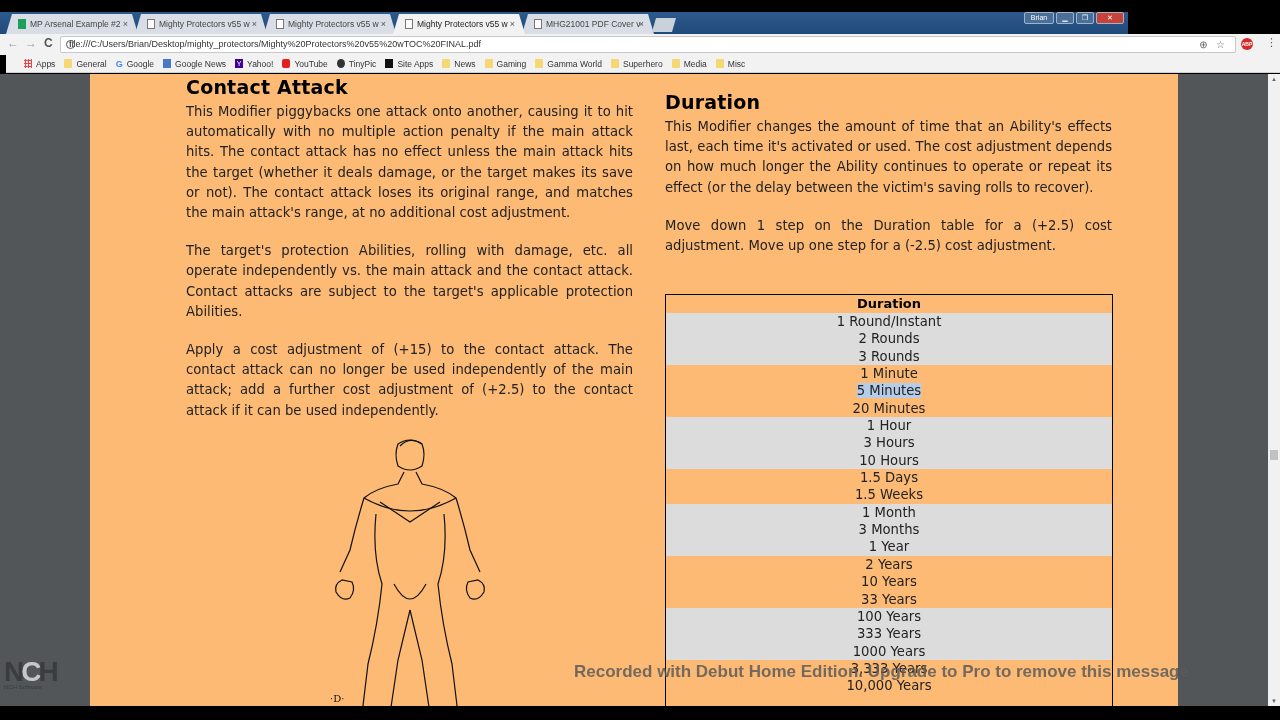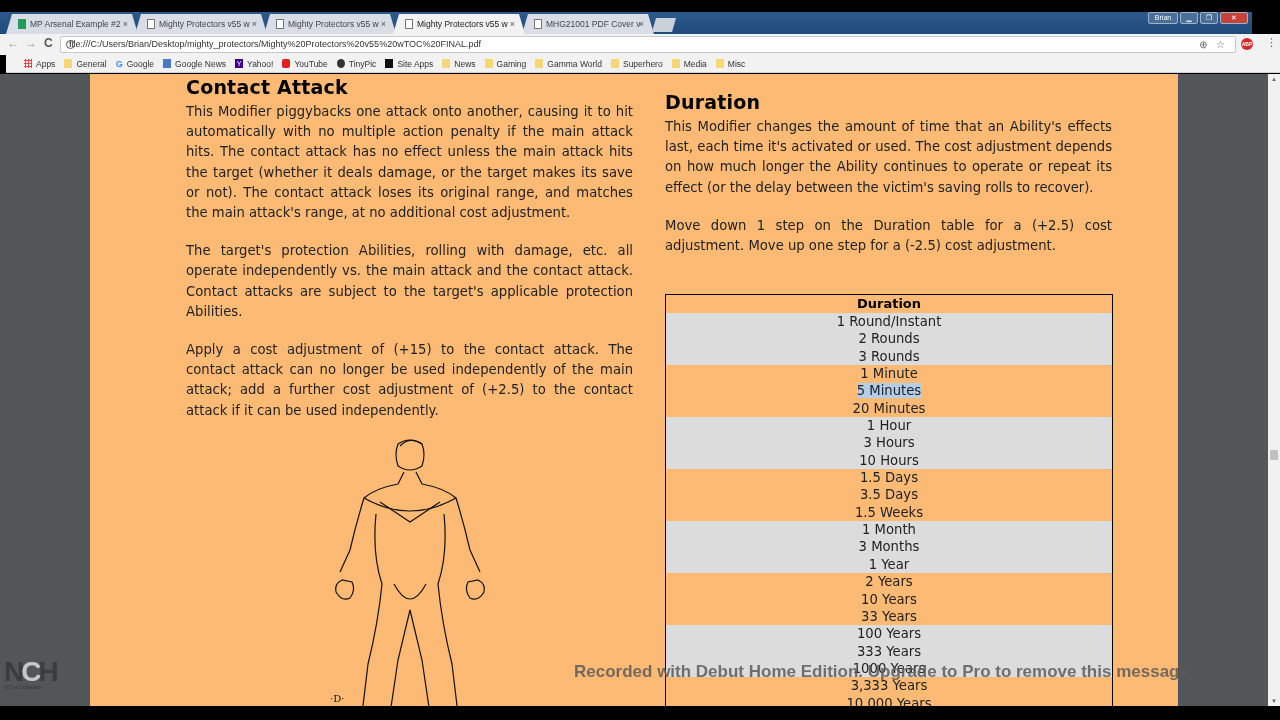--- a/index.html
+++ b/index.html
@@ -1,19 +1,19 @@
 <!DOCTYPE html>
 <html><head>
 <meta charset="utf-8">
 <style>
   * { box-sizing: border-box; margin: 0; padding: 0; }
   html, body { width: 1280px; height: 720px; overflow: hidden; background: #000; font-family: "Liberation Sans", sans-serif; }
   .screen { position: absolute; left: 0; top: 0; width: 1280px; height: 720px; background: #000; }
   
-  .tabstrip { position: absolute; left: 0; top: 12px; width: 1252px; height: 22px;
+  .tabstrip { position: absolute; left: 0; top: 12px; width: 1128px; height: 22px;
     background: linear-gradient(#2d5a8c, #1f4a7a); }
   .tab { position: absolute; top: 2px; height: 20px; background: #d9dee6; color: #444;
     font-size: 8.5px; line-height: 20px; padding-left: 24px;
     clip-path: polygon(6px 0, calc(100% - 6px) 0, 100% 100%, 0 100%); }
   .tab.active { background: #f2f2f2; color: #222; }
   .tab .tab-icon { position: absolute; left: 12px; top: 5px; width: 8px; height: 10px; border: 1px solid #777; background: #fff; }
   .tab .tab-icon.sheet { background: #1e9e5a; border-color: #1e9e5a; }
   .tab .tab-close { position: absolute; right: 10px; top: 0; font-size: 9px; color: #555; }
   .tab .tab-label { display: block; width: 94px; overflow: hidden; white-space: nowrap; }
   .newtab { position: absolute; left: 652px; top: 6px; width: 24px; height: 14px; background: #c9d1db;
@@ -227,21 +227,20 @@
         <div class="dur-row shade">1 Round/Instant</div>
         <div class="dur-row shade">2 Rounds</div>
         <div class="dur-row shade">3 Rounds</div>
         <div class="dur-row">1 Minute</div>
         <div class="dur-row"><span class="sel">5 Minutes</span></div>
         <div class="dur-row">20 Minutes</div>
         <div class="dur-row shade">1 Hour</div>
         <div class="dur-row shade">3 Hours</div>
         <div class="dur-row shade">10 Hours</div>
         <div class="dur-row">1.5 Days</div>
-        <div class="dur-row">3.5 Days</div>
         <div class="dur-row">1.5 Weeks</div>
         <div class="dur-row shade">1 Month</div>
         <div class="dur-row shade">3 Months</div>
         <div class="dur-row shade">1 Year</div>
         <div class="dur-row">2 Years</div>
         <div class="dur-row">10 Years</div>
         <div class="dur-row">33 Years</div>
         <div class="dur-row shade">100 Years</div>
         <div class="dur-row shade">333 Years</div>
         <div class="dur-row shade">1000 Years</div>

